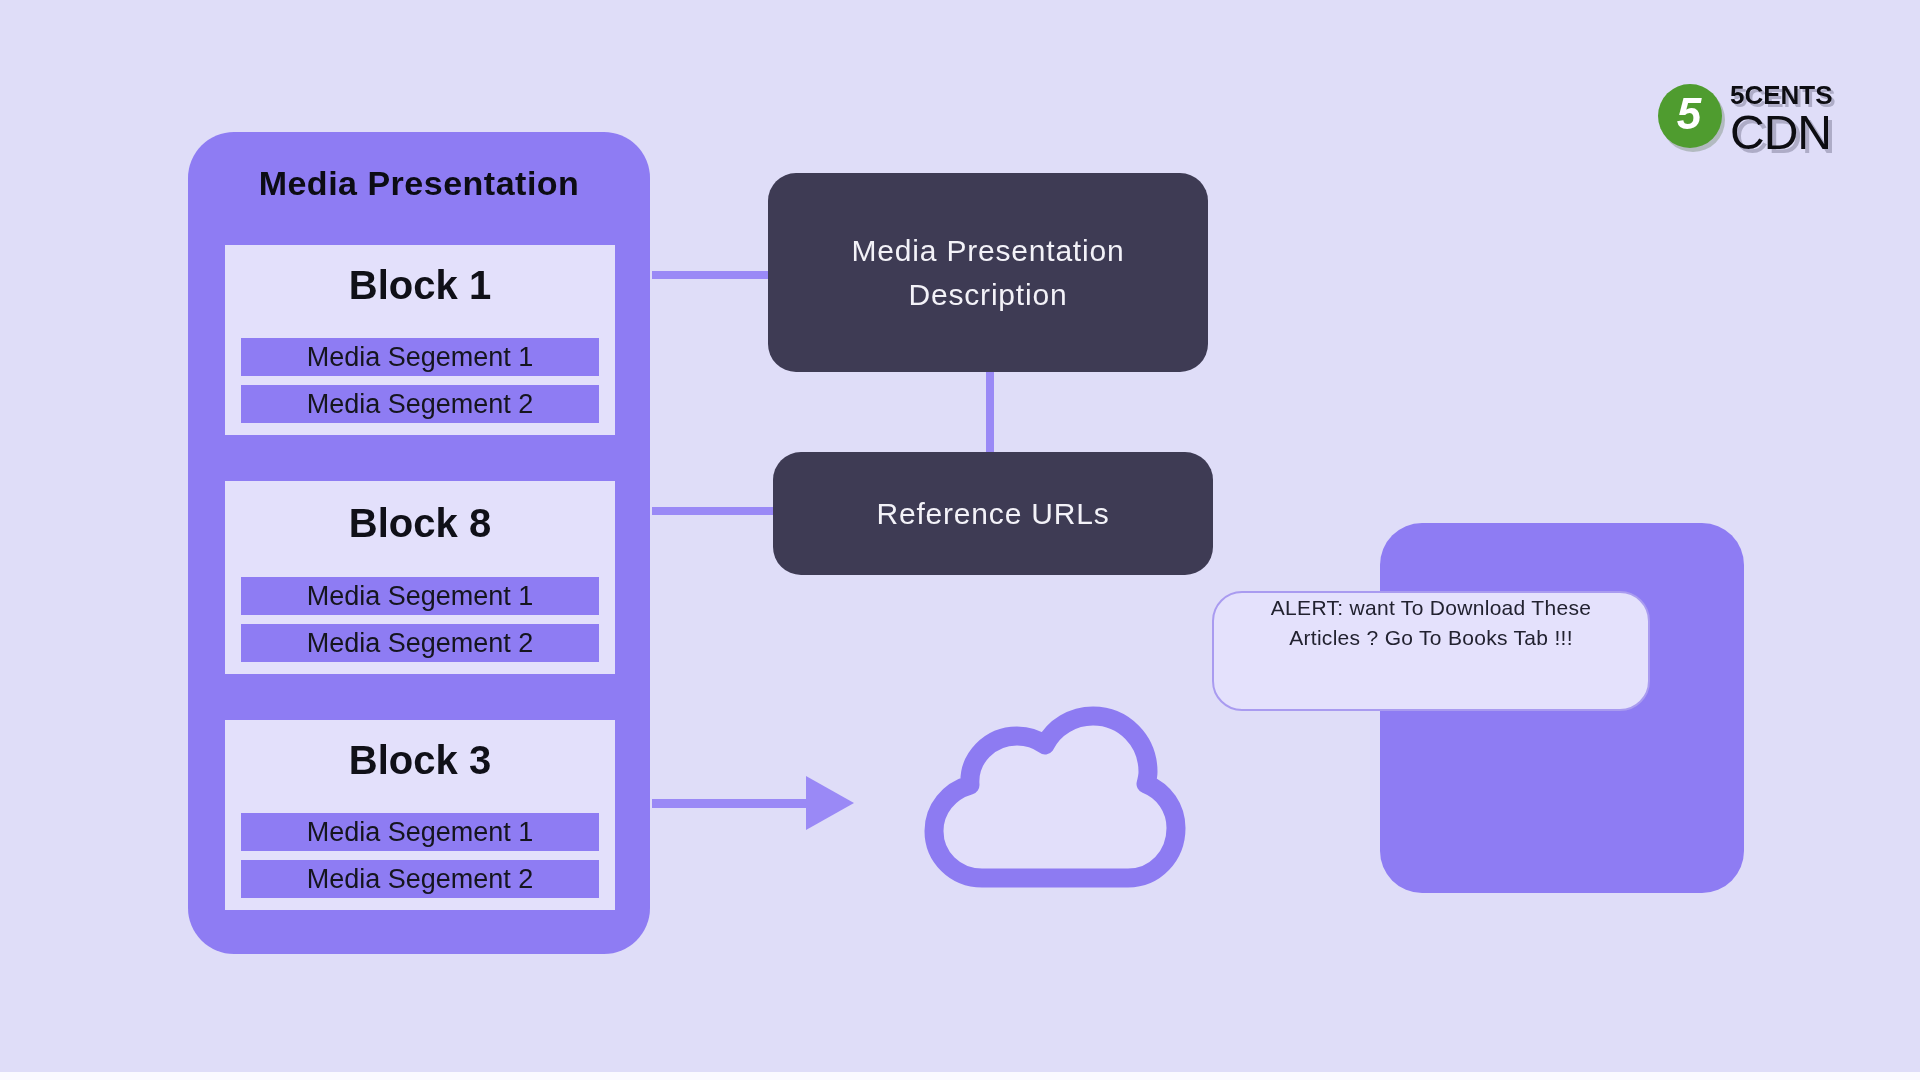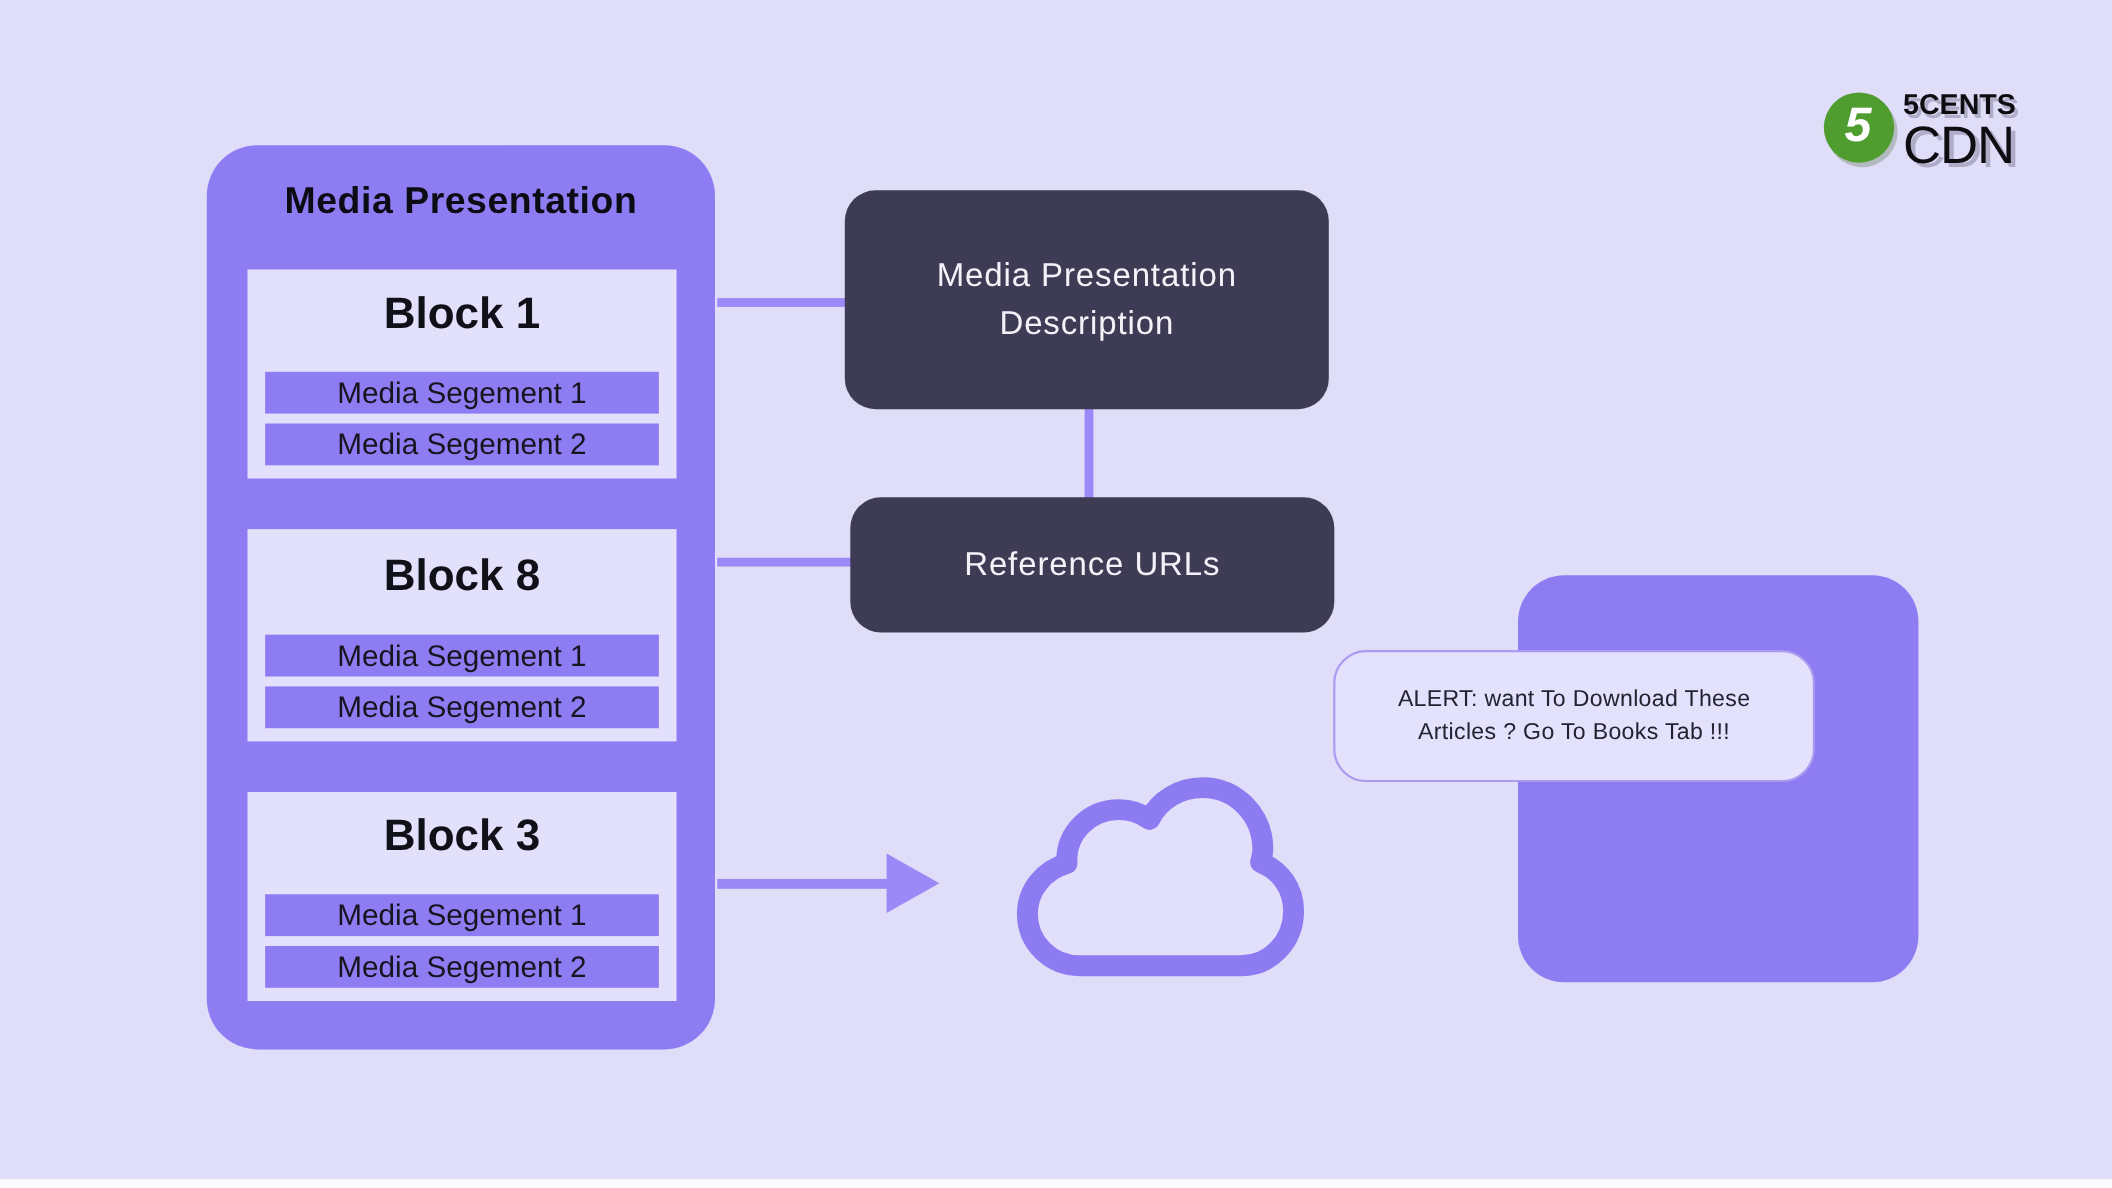--- a/index.html
+++ b/index.html
@@ -51,21 +51,21 @@
   .cloud-wrap{position:absolute;left:910px;top:700px;width:290px;height:195px;}
   .cloud-wrap svg{overflow:visible;}
   .http-label{position:absolute;left:964px;top:799px;width:200px;text-align:center;
     font-size:41px;font-weight:700;color:#0a0a0e;letter-spacing:1px;}
 
   
   .right-panel{position:absolute;left:1380px;top:523px;width:364px;height:370px;
     background:var(--purple);border-radius:42px;}
   .alert-bubble{position:absolute;left:1212px;top:591px;width:438px;height:120px;
     background:var(--alert-bg);border:2px solid var(--alert-border);border-radius:30px;
-    display:flex;flex-direction:column;align-items:center;justify-content:center;
+    display:flex;flex-direction:column;align-items:center;justify-content:flex-start;
     font-size:21px;color:#222230;line-height:1.45;letter-spacing:.3px;z-index:5;}
 
   
   .logo{position:absolute;left:1658px;top:80px;display:flex;align-items:flex-start;gap:8px;}
   .logo-badge{width:64px;height:64px;border-radius:50%;background:var(--logo-green);
     display:flex;align-items:center;justify-content:center;margin-top:4px;
     box-shadow:3px 4px 0 rgba(125,145,125,.45);}
   .logo-badge span{color:#ffffff;font-size:44px;font-weight:800;font-style:italic;
     transform:translate(-1px,-2px);}
   .logo-text{display:flex;flex-direction:column;}

